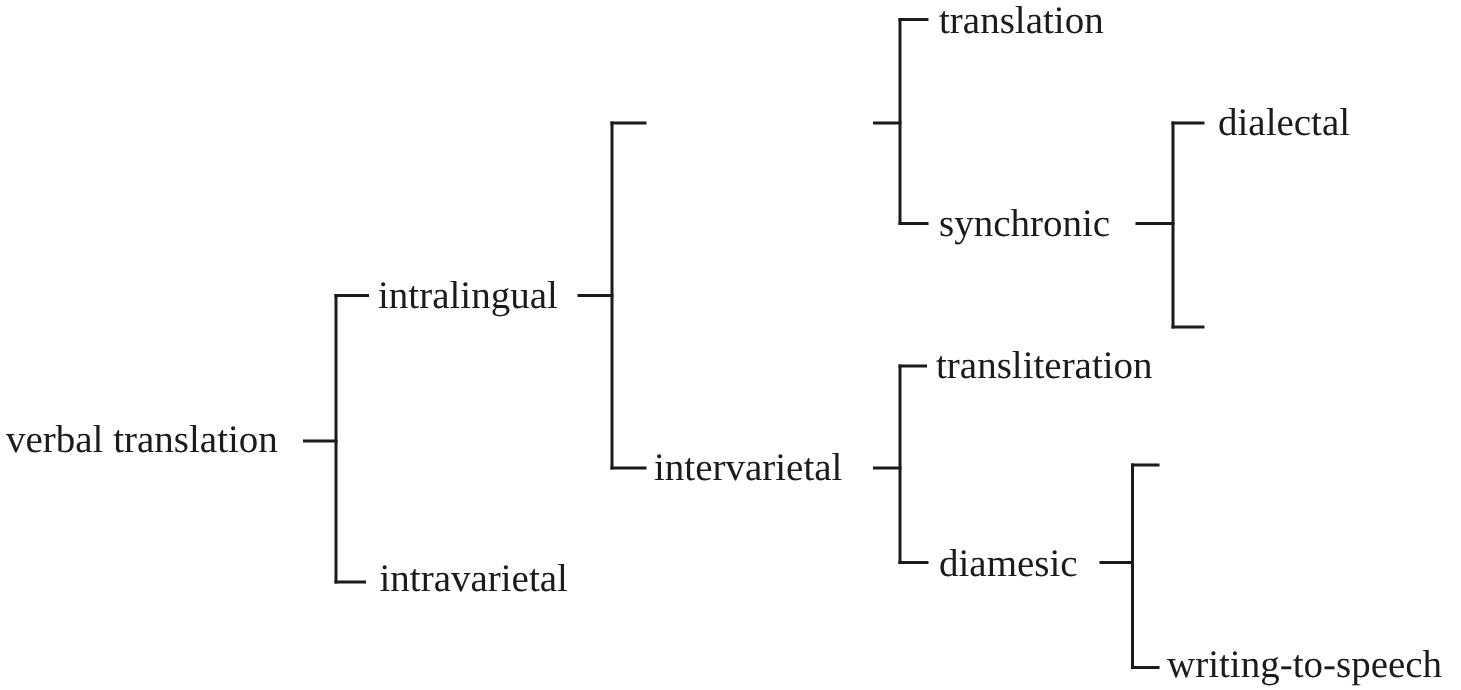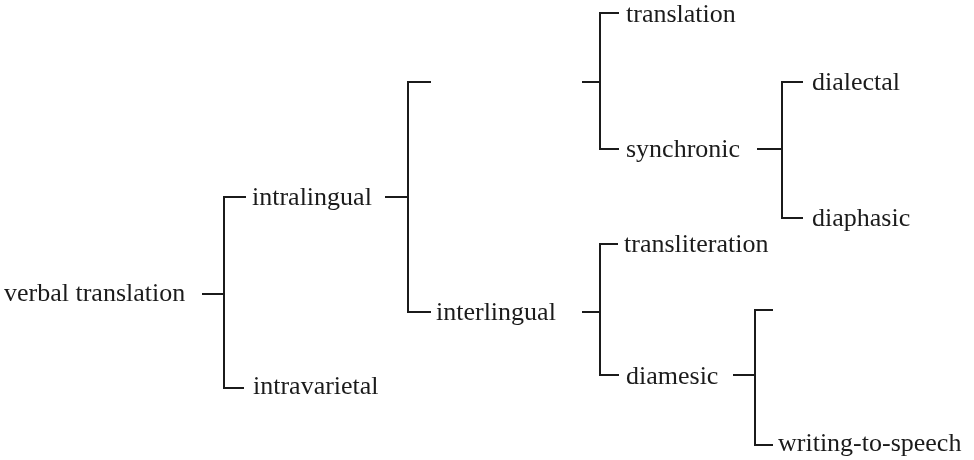--- a/index.html
+++ b/index.html
@@ -27,25 +27,24 @@
   .v{position:absolute;width:2px;background:var(--ink);}
 </style>
 </head>
 <body>
 
 <div class="stage">
 
   <div class="node" style="left:4px;top:279px">verbal translation</div>
   <div class="node" style="left:252px;top:183px">intralingual</div>
   <div class="node" style="left:253px;top:372px">intravarietal</div>
-  <div class="node" style="left:436px;top:298px">interlingual</div>
+  <div class="node" style="left:436px;top:298px">intervarietal</div>
   <div class="node" style="left:626px;top:0px">translation</div>
   <div class="node" style="left:626px;top:135px">synchronic</div>
   <div class="node" style="left:812px;top:68px">dialectal</div>
-  <div class="node" style="left:812px;top:204px">diaphasic</div>
   <div class="node" style="left:624px;top:230px">transliteration</div>
   <div class="node" style="left:626px;top:362px">diamesic</div>
   <div class="node" style="left:778px;top:429px">writing-to-speech</div>
 
   <div class="h" style="left:202px;top:293px;width:23px"></div>
   <div class="h" style="left:385px;top:196px;width:24px"></div>
   <div class="h" style="left:582px;top:81px;width:19px"></div>
   <div class="h" style="left:757px;top:148px;width:26px"></div>
   <div class="h" style="left:582px;top:311px;width:19px"></div>
   <div class="h" style="left:733px;top:374px;width:23px"></div>

